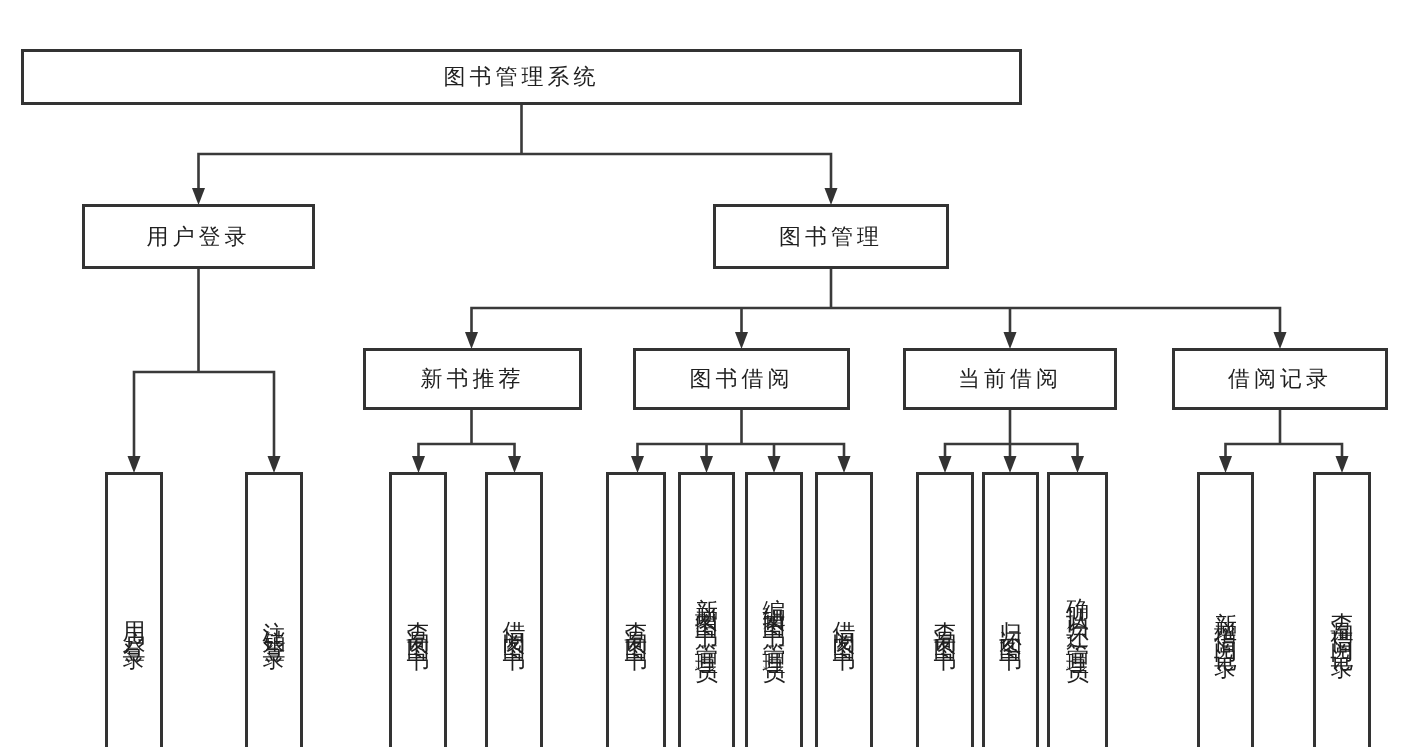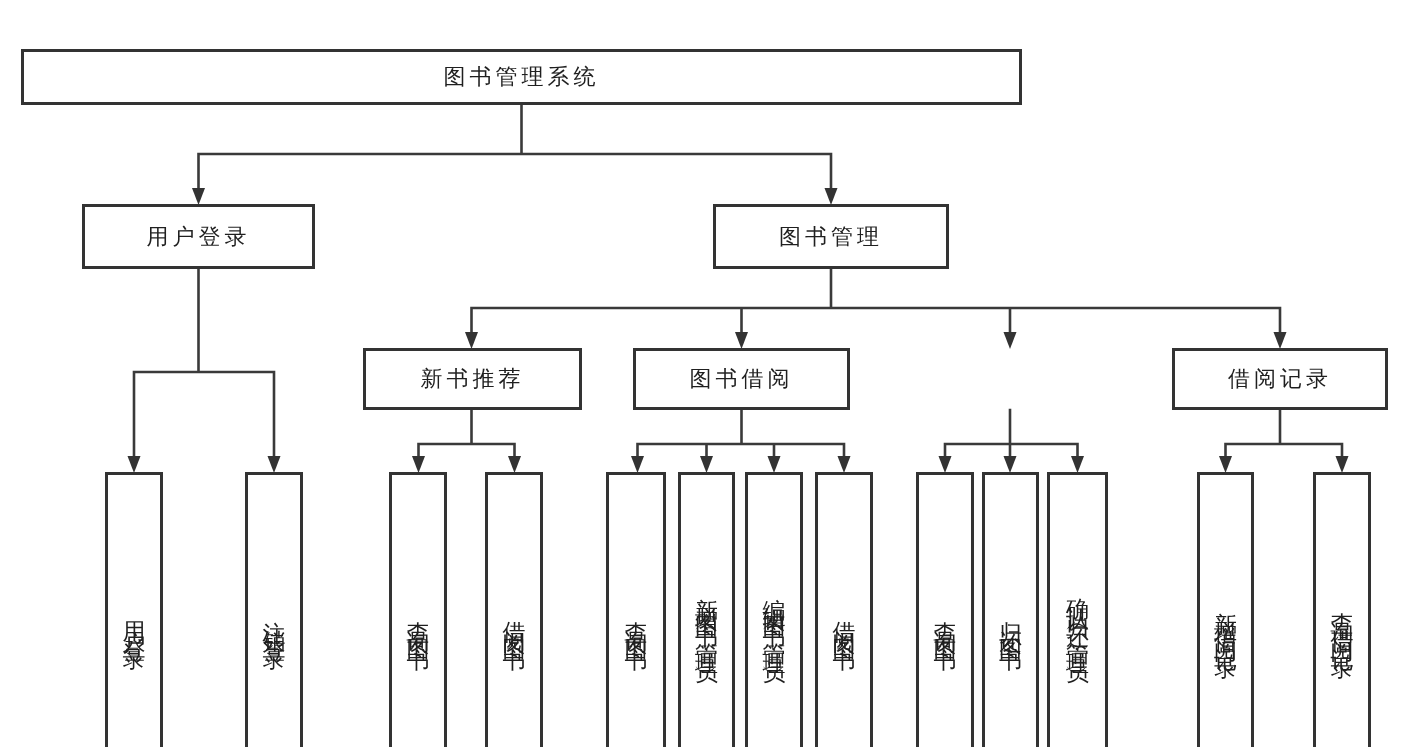--- a/index.html
+++ b/index.html
@@ -70,20 +70,23 @@
   <div class="box" style="left:713px;top:168px;width:236px;height:65px">
     <span class="htext">图书管理</span>
   </div>
 
   <div class="box" style="left:633px;top:312px;width:217px;height:62px">
     <span class="htext">图书借阅</span>
   </div>
   <div class="box" style="left:363px;top:312px;width:219px;height:62px">
     <span class="htext">新书推荐</span>
   </div>
+  <div class="box" style="left:903px;top:312px;width:214px;height:62px">
+    <span class="htext">当前借阅</span>
+  </div>
   <div class="box" style="left:1172px;top:312px;width:216px;height:62px">
     <span class="htext">借阅记录</span>
   </div>
 
   <div class="box leaf" style="left:105px;width:58px">
     <span class="vtext">用户登录</span>
   </div>
   <div class="box leaf" style="left:245px;width:58px">
     <span class="vtext">注销登录</span>
   </div>

